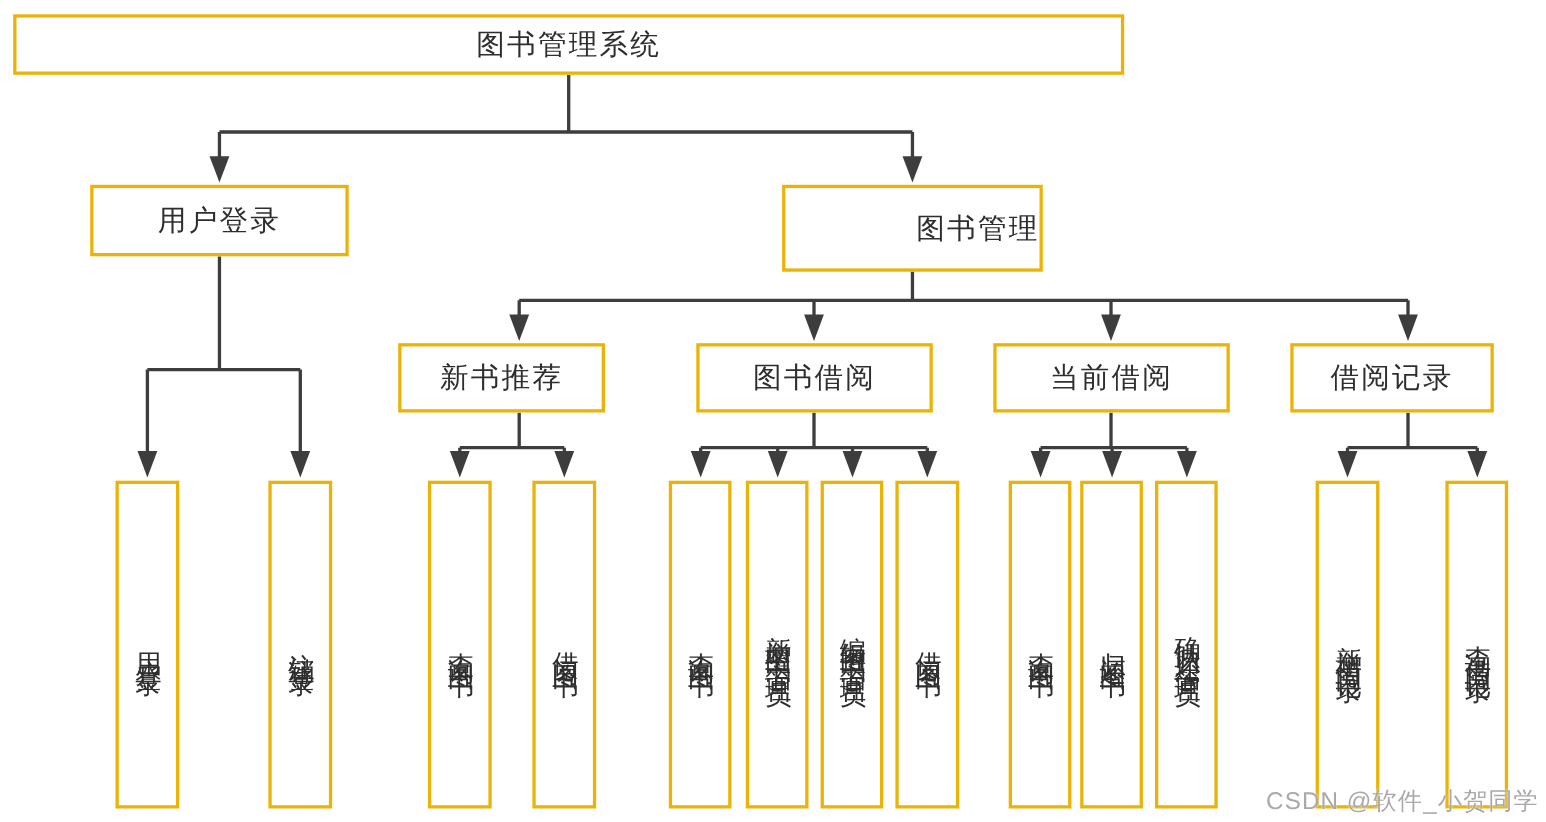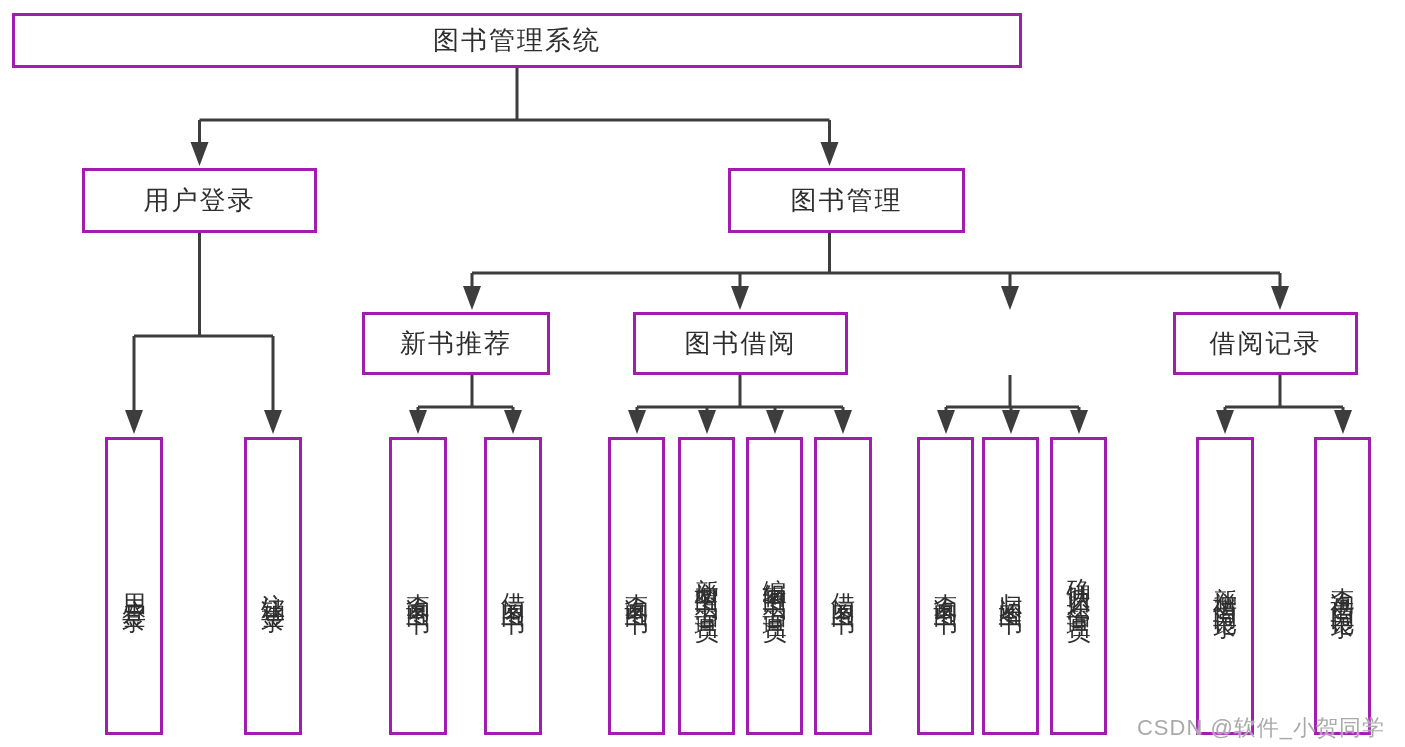--- a/index.html
+++ b/index.html
@@ -18,21 +18,21 @@
   .connectors {
     position: absolute;
     left: 0;
     top: 0;
     width: 1405px;
     height: 747px;
   }
   .box {
     position: absolute;
     box-sizing: border-box;
-    border: 3px solid #a21caf;
+    border: 3px solid #eab308;
     background: #ffffff;
     display: flex;
     align-items: center;
     justify-content: center;
   }
   .h-label {
     font-size: 26px;
     color: #2e2e2e;
     letter-spacing: 2px;
     white-space: nowrap;
@@ -41,21 +41,21 @@
     writing-mode: vertical-rl;
     text-orientation: mixed;
     font-size: 24px;
     letter-spacing: 6px;
     color: #2e2e2e;
     line-height: 1;
     white-space: nowrap;
   }
   .watermark {
     position: absolute;
-    right: 20px;
+    right: 6px;
     bottom: 4px;
     font-size: 22px;
     color: #a9a9a9;
     letter-spacing: 1px;
     z-index: 5;
     text-shadow: 0 0 2px #ffffff;
     white-space: nowrap;
     margin-left: 37px;
   }
 </style>
@@ -95,29 +95,32 @@
     </g>
   </svg>
 
   <div class="box" style="left:12px; top:13px; width:1010px; height:55px;">
     <span class="h-label">图书管理系统</span>
   </div>
 
   <div class="box" style="left:82px; top:168px; width:235px; height:65px;">
     <span class="h-label">用户登录</span>
   </div>
-  <div class="box" style="left:728px; top:168px; width:237px; height:65px;">
+  <div class="box" style="left:711px; top:168px; width:237px; height:79px;justify-content:flex-end;">
     <span class="h-label">图书管理</span>
   </div>
 
   <div class="box" style="left:362px; top:312px; width:188px; height:63px;">
     <span class="h-label">新书推荐</span>
   </div>
   <div class="box" style="left:633px; top:312px; width:215px; height:63px;text-align:right;">
     <span class="h-label">图书借阅</span>
+  </div>
+  <div class="box" style="left:903px; top:312px; width:215px; height:63px;">
+    <span class="h-label">当前借阅</span>
   </div>
   <div class="box" style="left:1173px; top:312px; width:185px; height:63px;">
     <span class="h-label">借阅记录</span>
   </div>
 
   <div class="box leaf" style="left:105px; top:437px; width:58px; height:298px;">
     <span class="v-label">用户登录</span>
   </div>
   <div class="box leaf" style="left:244px; top:437px; width:58px; height:298px;">
     <span class="v-label">注销登录</span>

